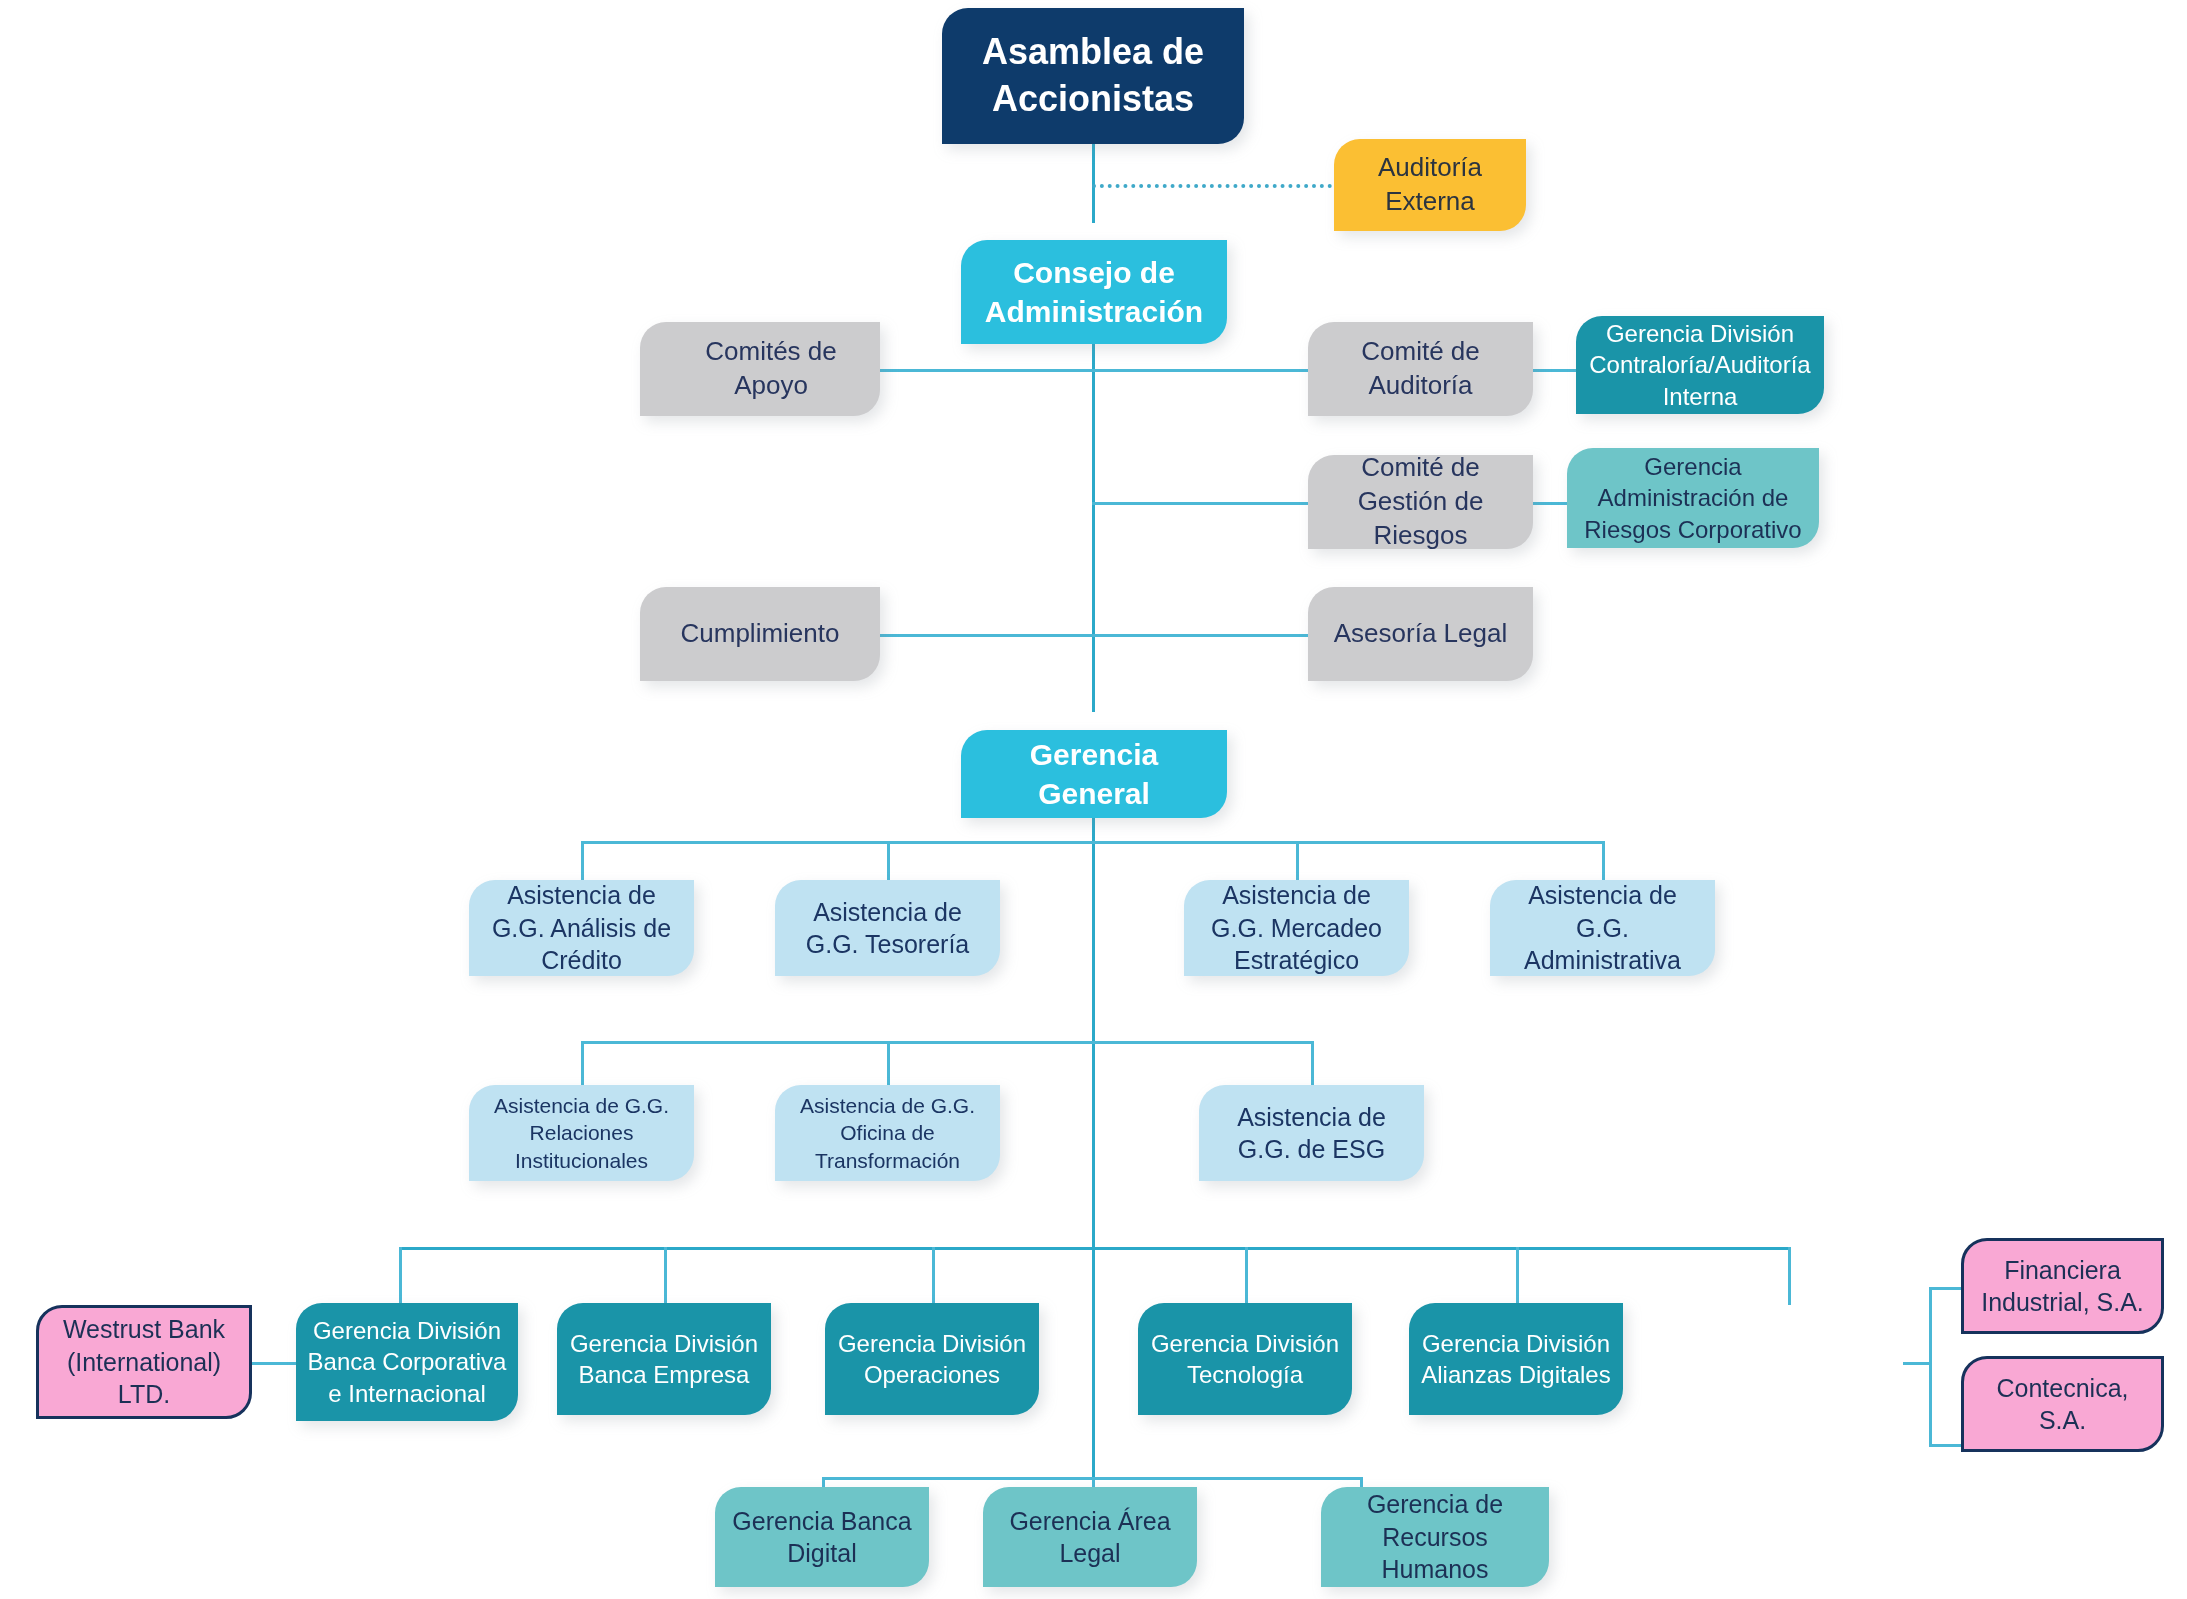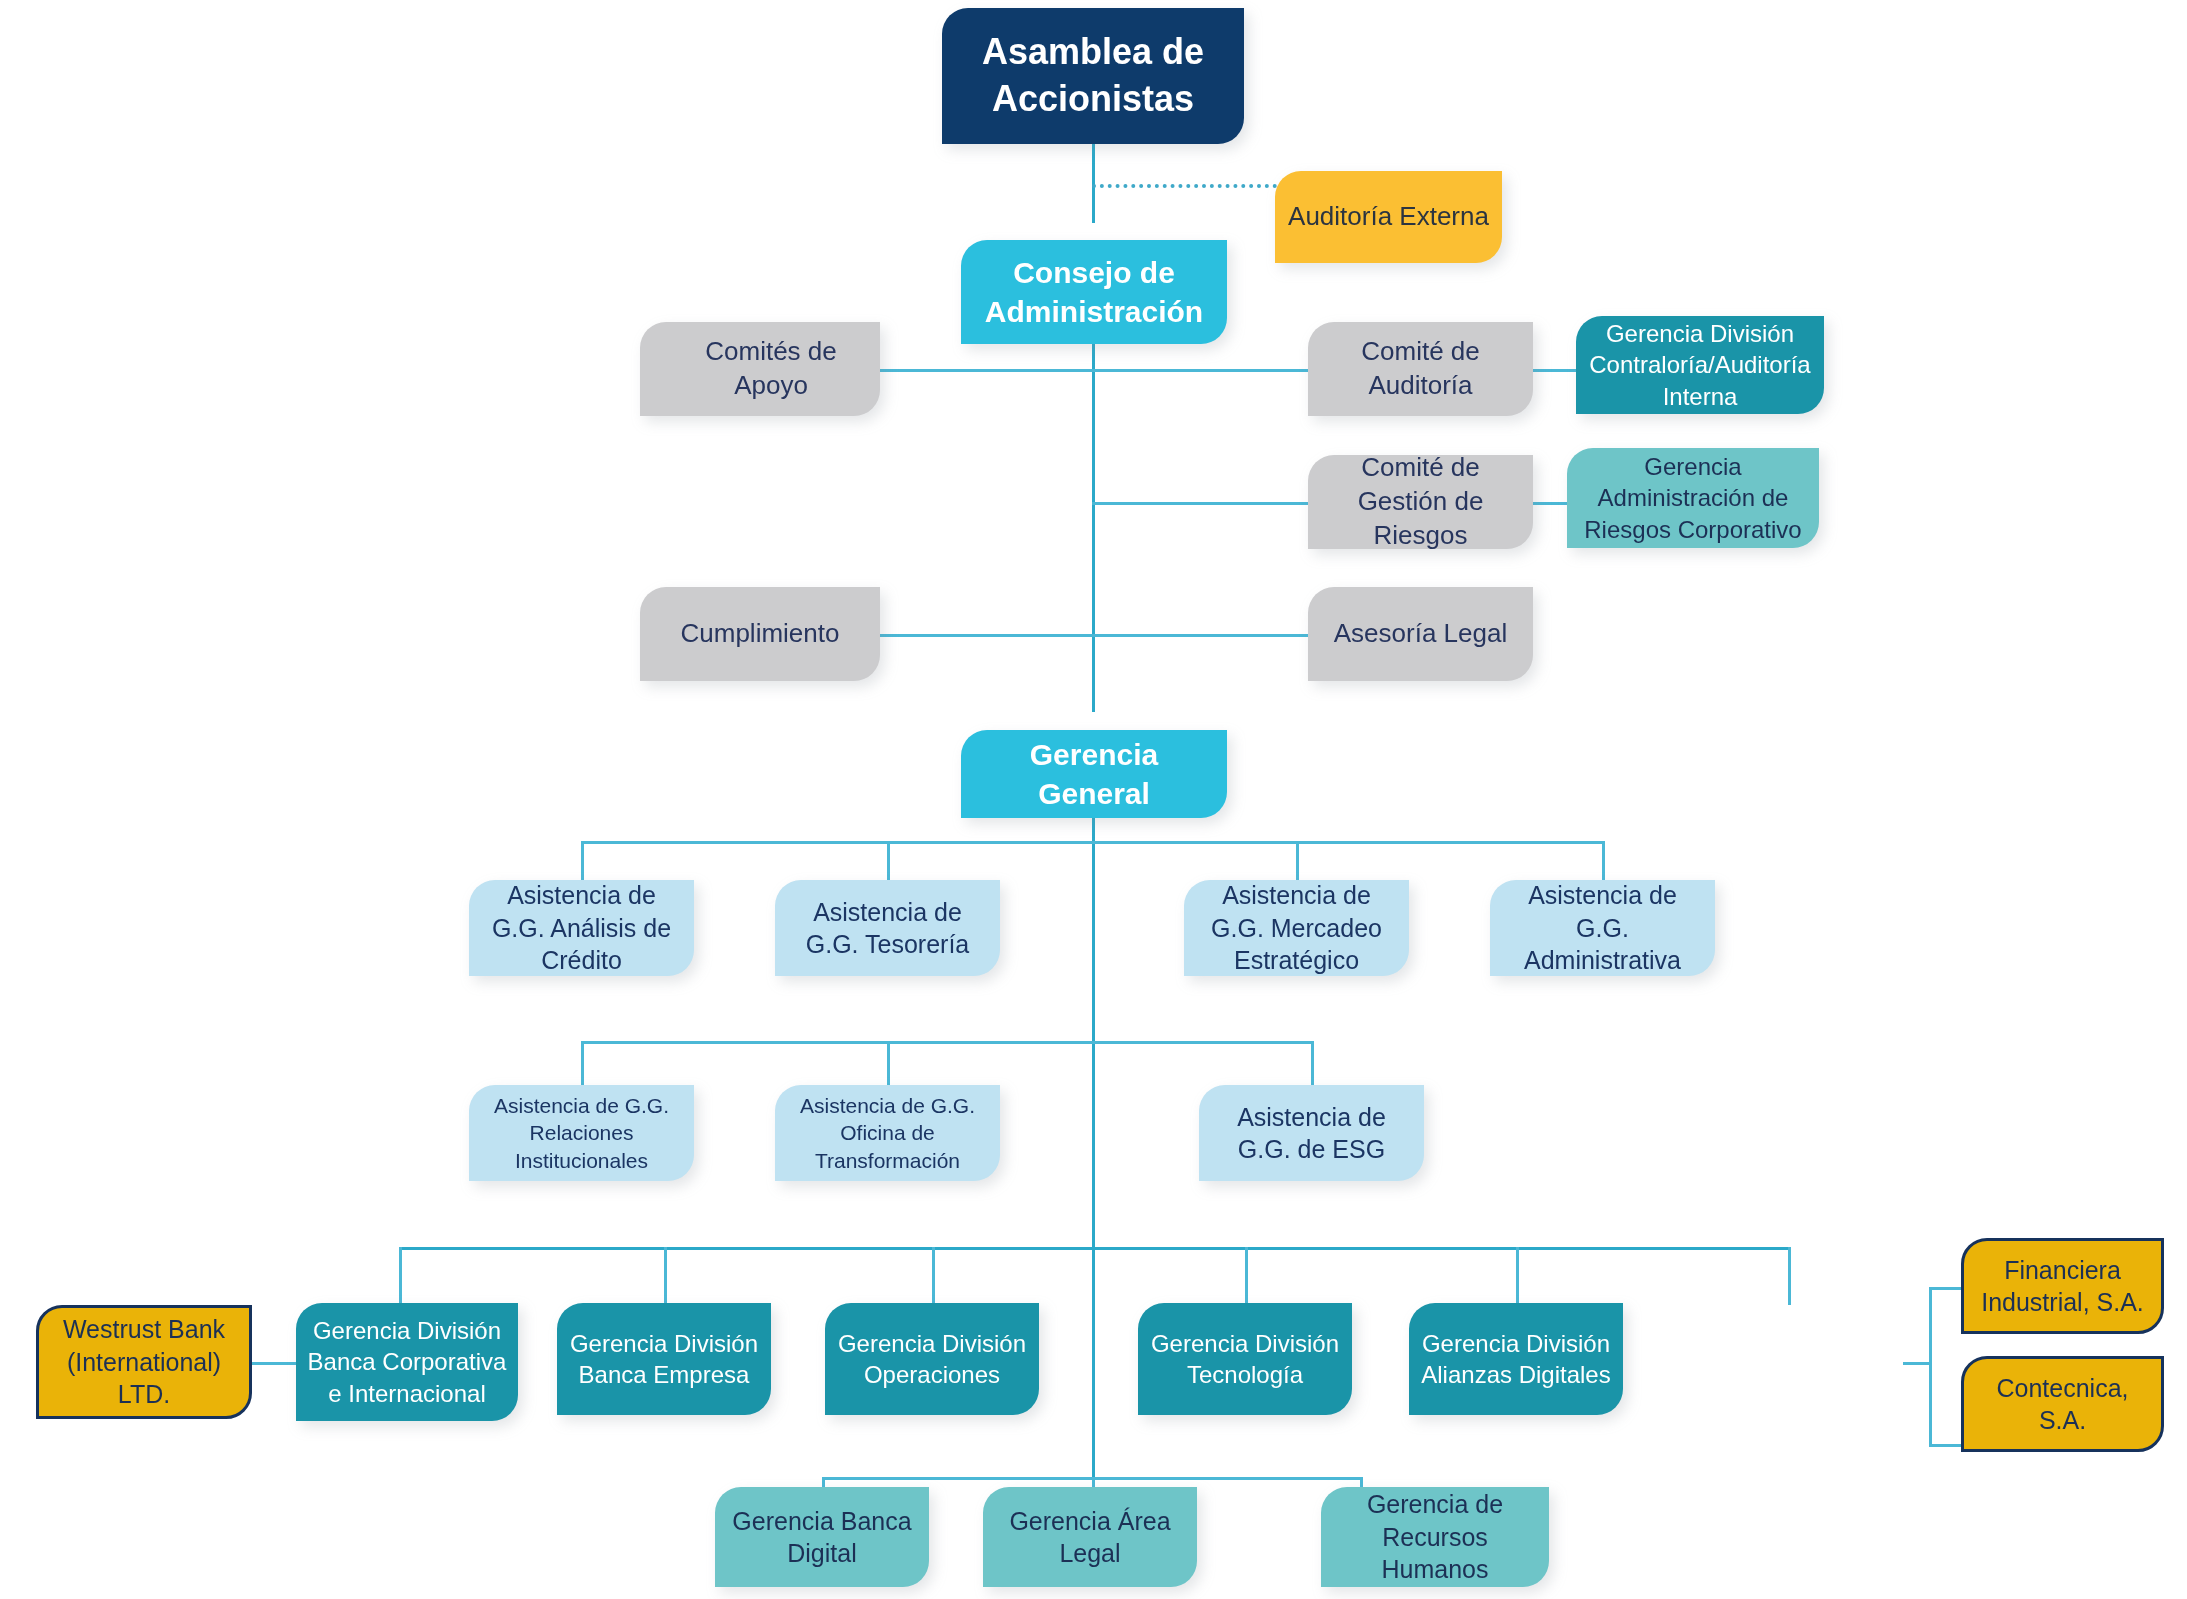--- a/index.html
+++ b/index.html
@@ -40,21 +40,21 @@
   .node span{display:block;width:100%;}
 
   .navy      {background:#0E3B6B;color:#ffffff;font-weight:bold;}
   .cyan      {background:#2BBFDE;color:#ffffff;font-weight:bold;margin-top:20px;}
   .amber     {background:#FBBF33;color:#2B3440;}
   .grey      {background:#CCCCCE;color:#27355E;}
   .tealdark  {background:#1A94A8;color:#ffffff;}
   .tealmid   {background:#6EC5C8;color:#1C3055;}
   .lightblue {background:#BFE2F2;color:#1B3563;}
   .outline   {
-    background:#eab308;color:#1C3055;
+    background:#f9a8d4;color:#1C3055;
     border:3px solid #16325C;
     filter:none;
   }
 
   
   .fs34{font-size:36px;}
   .fs30{font-size:30px;}
   .fs26{font-size:26px;}
   .fs25{font-size:25px;}
   .fs24{font-size:24px;}
@@ -113,21 +113,21 @@
   <div class="ln v thin" style="left:1092px;top:1477px;height:52px;"></div>
   <div class="ln v thin" style="left:1360px;top:1477px;height:52px;"></div>
 
   <div class="node navy fs34" style="left:942px;top:8px;width:302px;height:136px;">
     <span>
         <span style="display: block;">Asamblea de</span>
         <span style="display: block;">Accionistas</span>
       </span>
   </div>
 
-  <div class="node amber fs26" style="left:1275px;top:139px;width:227px;height:92px;margin-top:32px;">
+  <div class="node amber fs26" style="left:1334px;top:139px;width:192px;height:92px;">
     <span>Auditoría Externa</span>
   </div>
 
   <div class="node cyan fs30" style="left:961px;top:220px;width:266px;height:104px;">
     <span>
         <span style="display: block;">Consejo de</span>
         <span style="display: block;">Administración</span>
       </span>
   </div>
 

